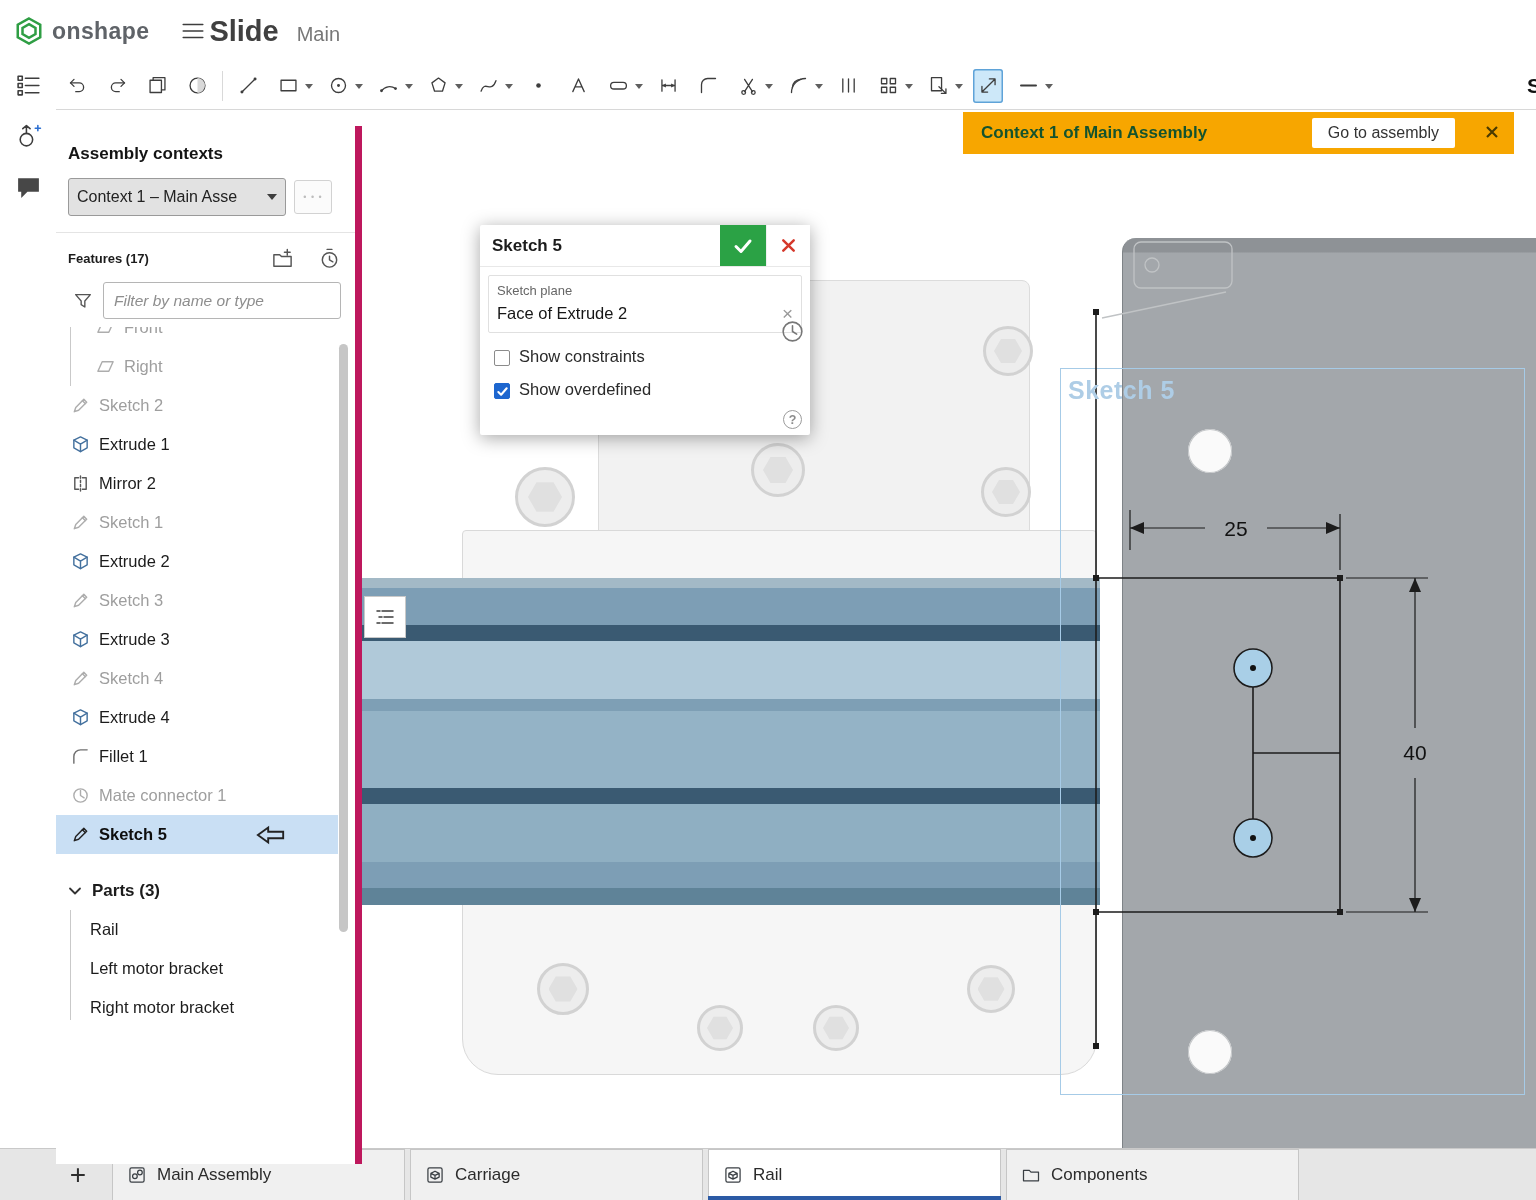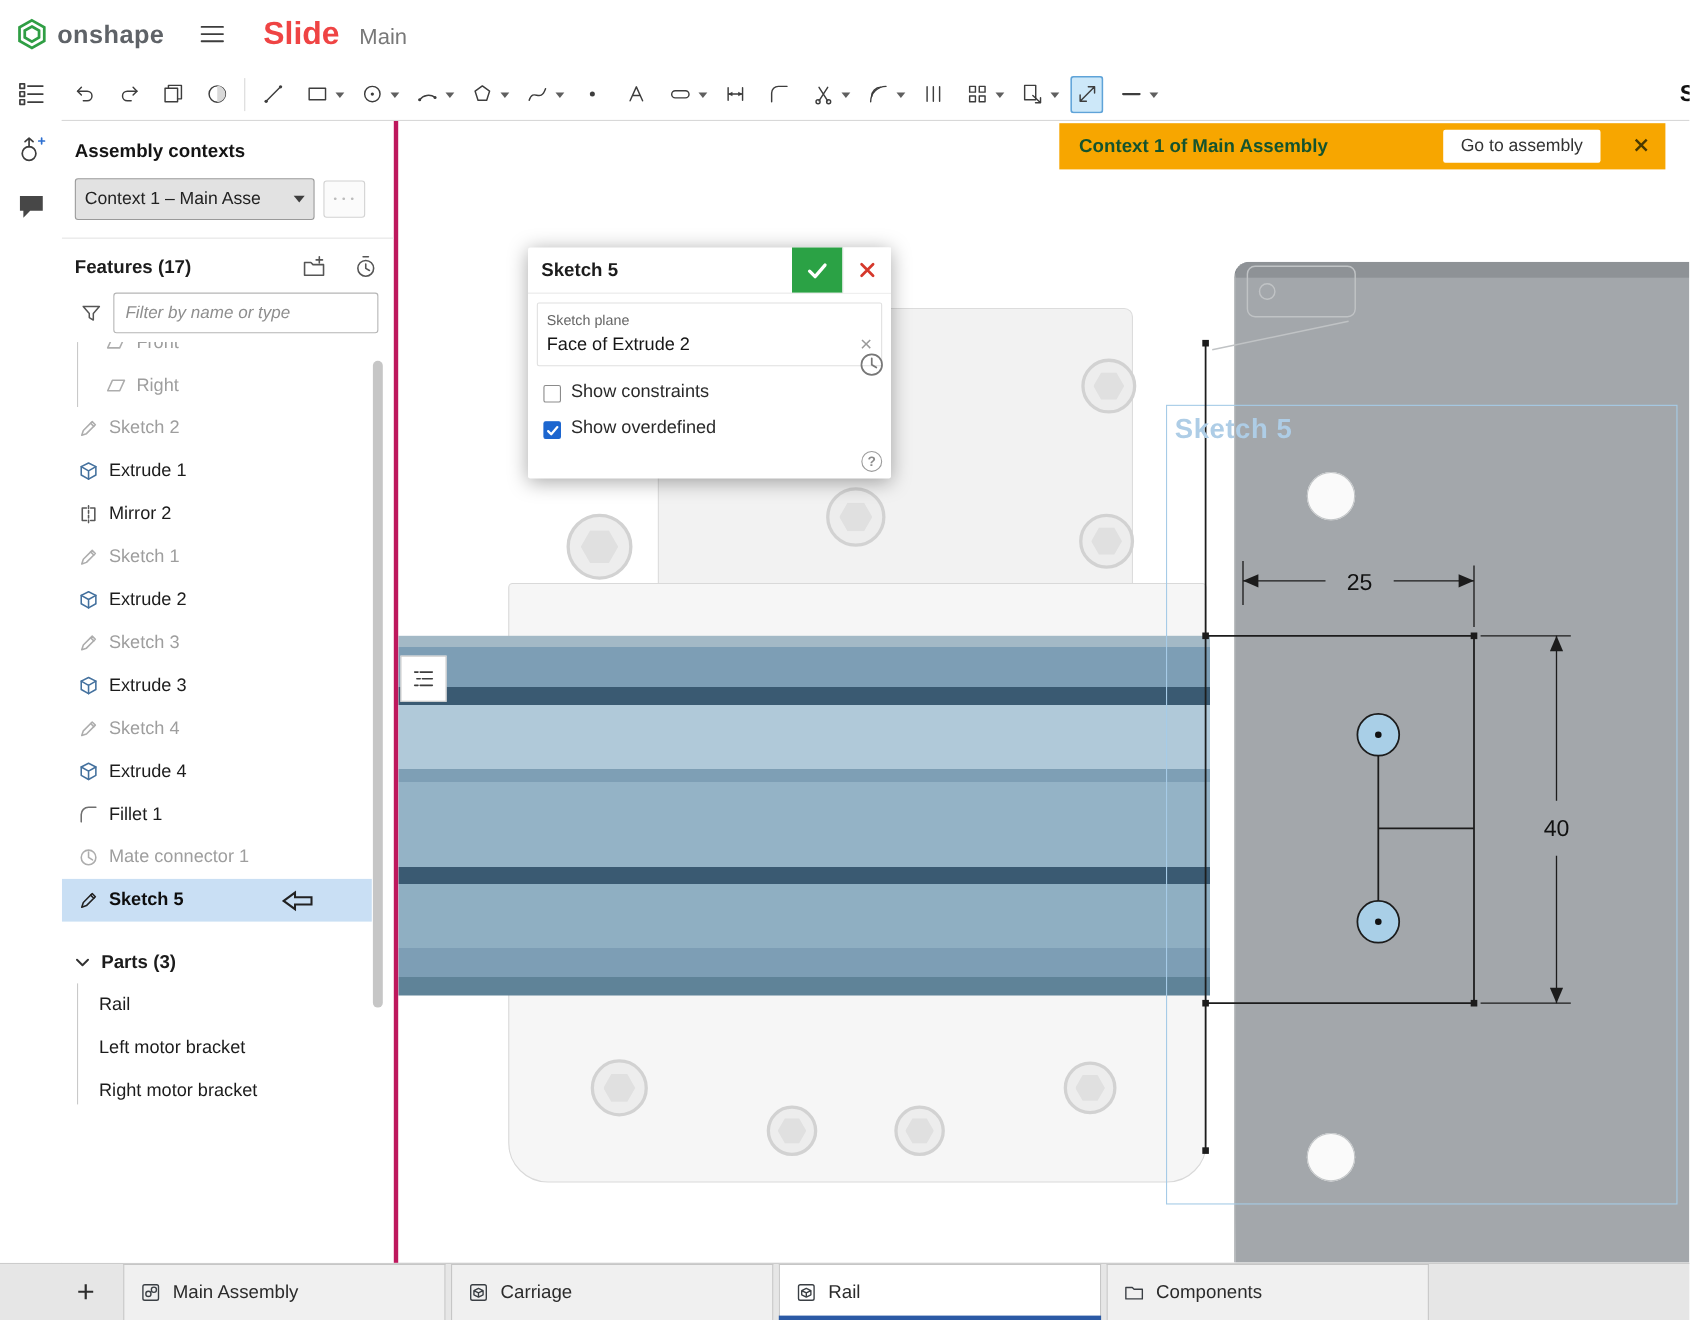--- a/index.html
+++ b/index.html
@@ -4,46 +4,46 @@
 <style>
 *{box-sizing:border-box;margin:0;padding:0}
 body{width:1536px;height:1200px;position:relative;font-family:"Liberation Sans",sans-serif;background:#fff;overflow:hidden;color:#1c1c1c}
 svg{display:block}
 .ic{fill:none;stroke:#3d3d3d;stroke-width:1.5;stroke-linecap:round;stroke-linejoin:round}
 
 .topbar{position:absolute;left:0;top:0;width:1536px;height:62px;display:flex;align-items:center;padding-left:14px;background:#fff}
 .brand{display:flex;align-items:center;gap:8px}
 .brand-name{font-size:23px;color:#5f6368;font-weight:600;letter-spacing:.4px}
 .hamburger{margin-left:28px}
-.doc-title{margin-left:30px;font-size:29px;font-weight:700;color:#ef4444}
+.doc-title{font-size:29px;font-weight:700;color:#404040}
 .ws-name{margin-left:18px;font-size:20px;color:#787878;padding-top:7px}
 
 .toolbar{position:absolute;left:0;top:62px;width:1536px;height:48px;border-bottom:1px solid #d8d8d8;display:flex;align-items:center;padding-left:62px;background:#fff;gap:10px}
 .tb{min-width:30px;height:34px;display:flex;align-items:center;justify-content:center;border-radius:3px;background:none;border:none;cursor:pointer;padding:0 3px}
 .tb svg{width:21px;height:21px}
 .tbg{display:flex;align-items:center}
 .chev{width:0;height:0;border:4px solid transparent;border-top:5px solid #5f5f5f;margin-top:5px;margin-left:2px}
 .tb-divider{width:1px;height:30px;background:#d9d9d9}
 .tb.active{background:#cde8f9;box-shadow:inset 0 0 0 1.5px #5fa3d8}
 .toolbar-overflow{margin-left:auto;margin-right:-5px;font-size:21px;font-weight:700;color:#111}
 
 .side-strip{position:absolute;left:0;top:62px;width:56px;height:1086px;background:#fff;z-index:5;display:flex;flex-direction:column;align-items:center;padding-top:10px;gap:24px}
 .strip-btn{background:none;border:none;cursor:pointer}
 .strip-btn svg{width:27px;height:27px}
 
-.left-panel{position:absolute;left:56px;top:110px;width:306px;height:1038px;background:#fff;border-right:4px solid #be185d;z-index:4;overflow:hidden}
+.left-panel{position:absolute;left:56px;top:126px;width:306px;height:1038px;background:#fff;border-right:7px solid #be185d;z-index:4;overflow:hidden}
 .ac-title{padding:18px 0 0 12px;font-size:17px;font-weight:700;color:#141414}
 .context-row{display:flex;gap:8px;padding:14px 0 0 12px;align-items:center}
 .context-dd{width:218px;height:38px;background:#e2e2e2;border:1px solid #9a9a9a;border-radius:3px;display:flex;align-items:center;padding:0 8px;font-size:16px;color:#222;cursor:pointer}
 .dd-label{flex:1;white-space:nowrap;overflow:hidden}
 .dd-caret{width:0;height:0;border:5px solid transparent;border-top:6px solid #3e3e3e;margin-top:5px}
 .more-btn{width:38px;height:34px;border:1px solid #d2d2d2;border-radius:3px;background:#fbfbfb;color:#bdbdbd;font-size:9px;letter-spacing:1px;display:flex;align-items:center;justify-content:center;cursor:pointer}
 .panel-divider{margin-top:16px;border-bottom:1px solid #e4e4e4}
 .features-header{display:flex;align-items:center;padding:14px 14px 0 12px}
-.features-title{font-size:17px;font-weight:700;flex:1}
+.features-title{font-size:13px;font-weight:700;flex:1}
 .fh-btn{background:none;border:none;cursor:pointer;margin-left:24px}
 .fh-btn svg{width:23px;height:23px;stroke:#555}
 .filter-row{display:flex;align-items:center;gap:9px;padding:12px 14px 0 16px}
 .filter-row svg{width:22px;height:22px;stroke:#555}
 .filter-input{flex:1;height:37px;border:1px solid #b5b5b5;border-radius:3px;font-style:italic;font-size:15.5px;padding:0 10px;color:#333;outline:none;font-family:inherit;background:#fff}
 .filter-input::placeholder{color:#8e8e8e}
 .feature-list{margin-top:8px;overflow:hidden;position:relative}
 .f-row{height:39px;display:flex;align-items:center;gap:9px;padding-left:15px;font-size:16.5px;width:282px;cursor:pointer}
 .f-row.clip{margin-top:-19px}
 .f-row.indent{padding-left:40px}

